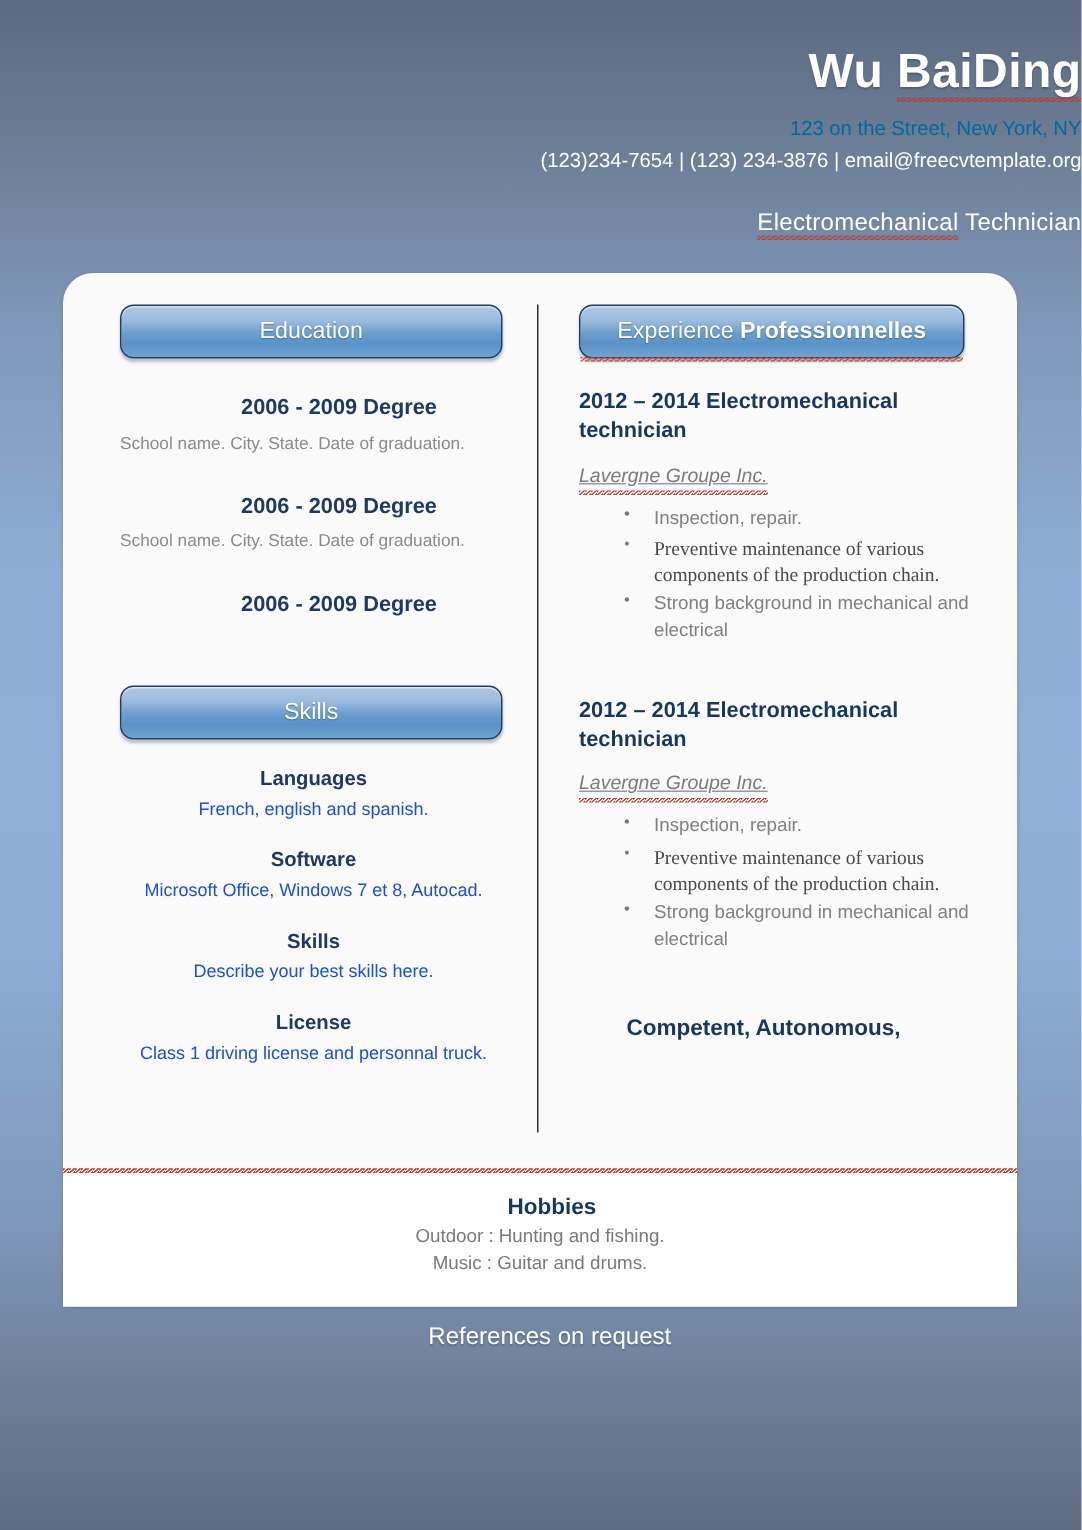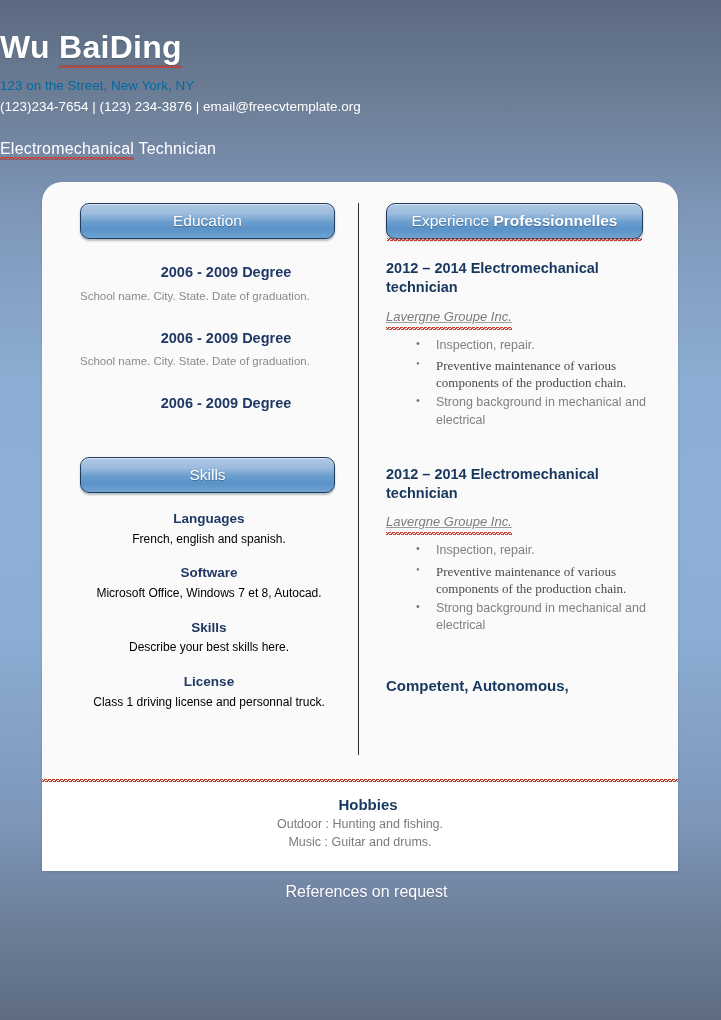--- a/index.html
+++ b/index.html
@@ -21,21 +21,21 @@
         #7e97bb 80%,
         #6b7c94 92%,
         #5d6c81 100%);
     overflow:hidden;
     position:relative;
   }
 
   
   .header {
     padding-top:29px;
-    text-align:left;
+    text-align:right;
     color:#ffffff;
   }
   .cv-name {
     font-size:32px;
     font-weight:bold;
     letter-spacing:0.3px;
     line-height:1.15;
     color:#ffffff;
     text-shadow:0 1px 1px rgba(40,55,75,.35);
     display:inline-block;
@@ -160,21 +160,21 @@
   .skill-block { margin-top:17px; text-align:center; }
   .skill-title {
     font-size:13.5px;
     font-weight:bold;
     color:#1f3864;
     line-height:1.3;
   }
   .skill-text {
     margin-top:3px;
     font-size:12px;
-    color:#000000;
+    color:#1d4ed8;
     line-height:1.4;
   }
 
   
   .exp-item { margin-top:20px; }
   .exp-item.second { margin-top:36px; }
   .exp-head {
     font-size:14.5px;
     font-weight:bold;
     color:#17375e;
@@ -218,21 +218,21 @@
     font-size:13px;
     color:#4a4a4a;
     line-height:1.33;
   }
 
   .competent {
     margin-top:42px;
     font-size:15px;
     font-weight:bold;
     color:#17375e;
-    text-align:left;
+    text-align:center;
     padding-right:18px;
   }
 
   
   .hobbies {
     background:#ffffff;
     padding:14px 0 20px;
     text-align:center;
   }
   .hobbies-title {

